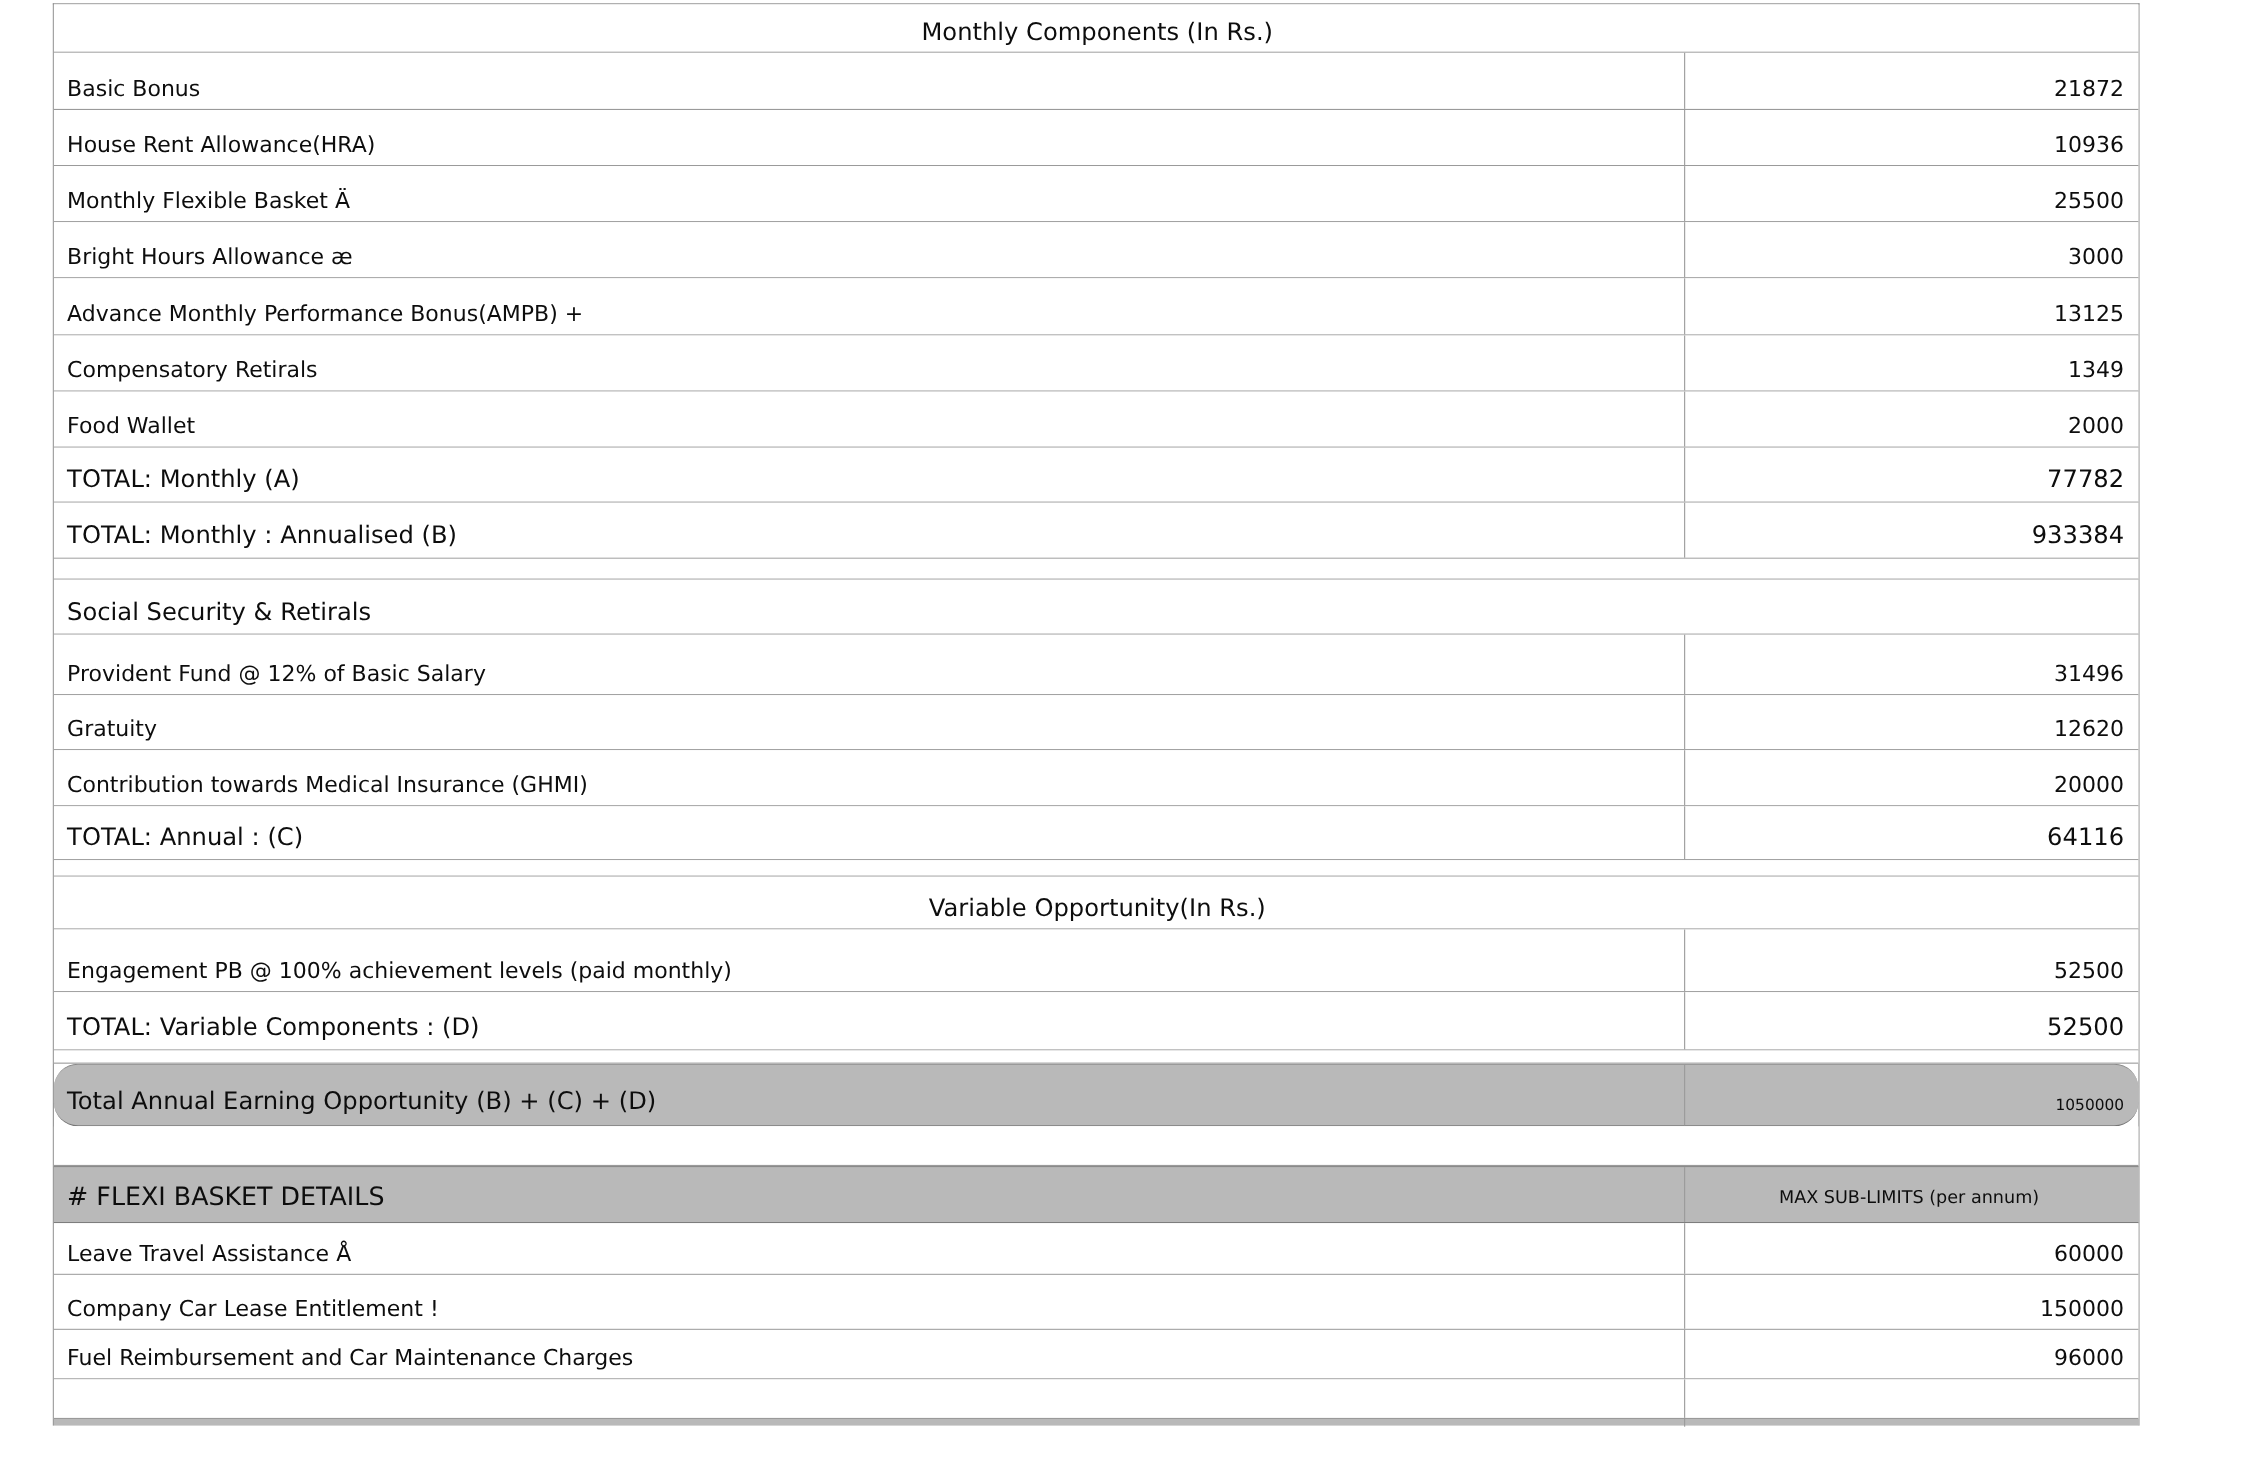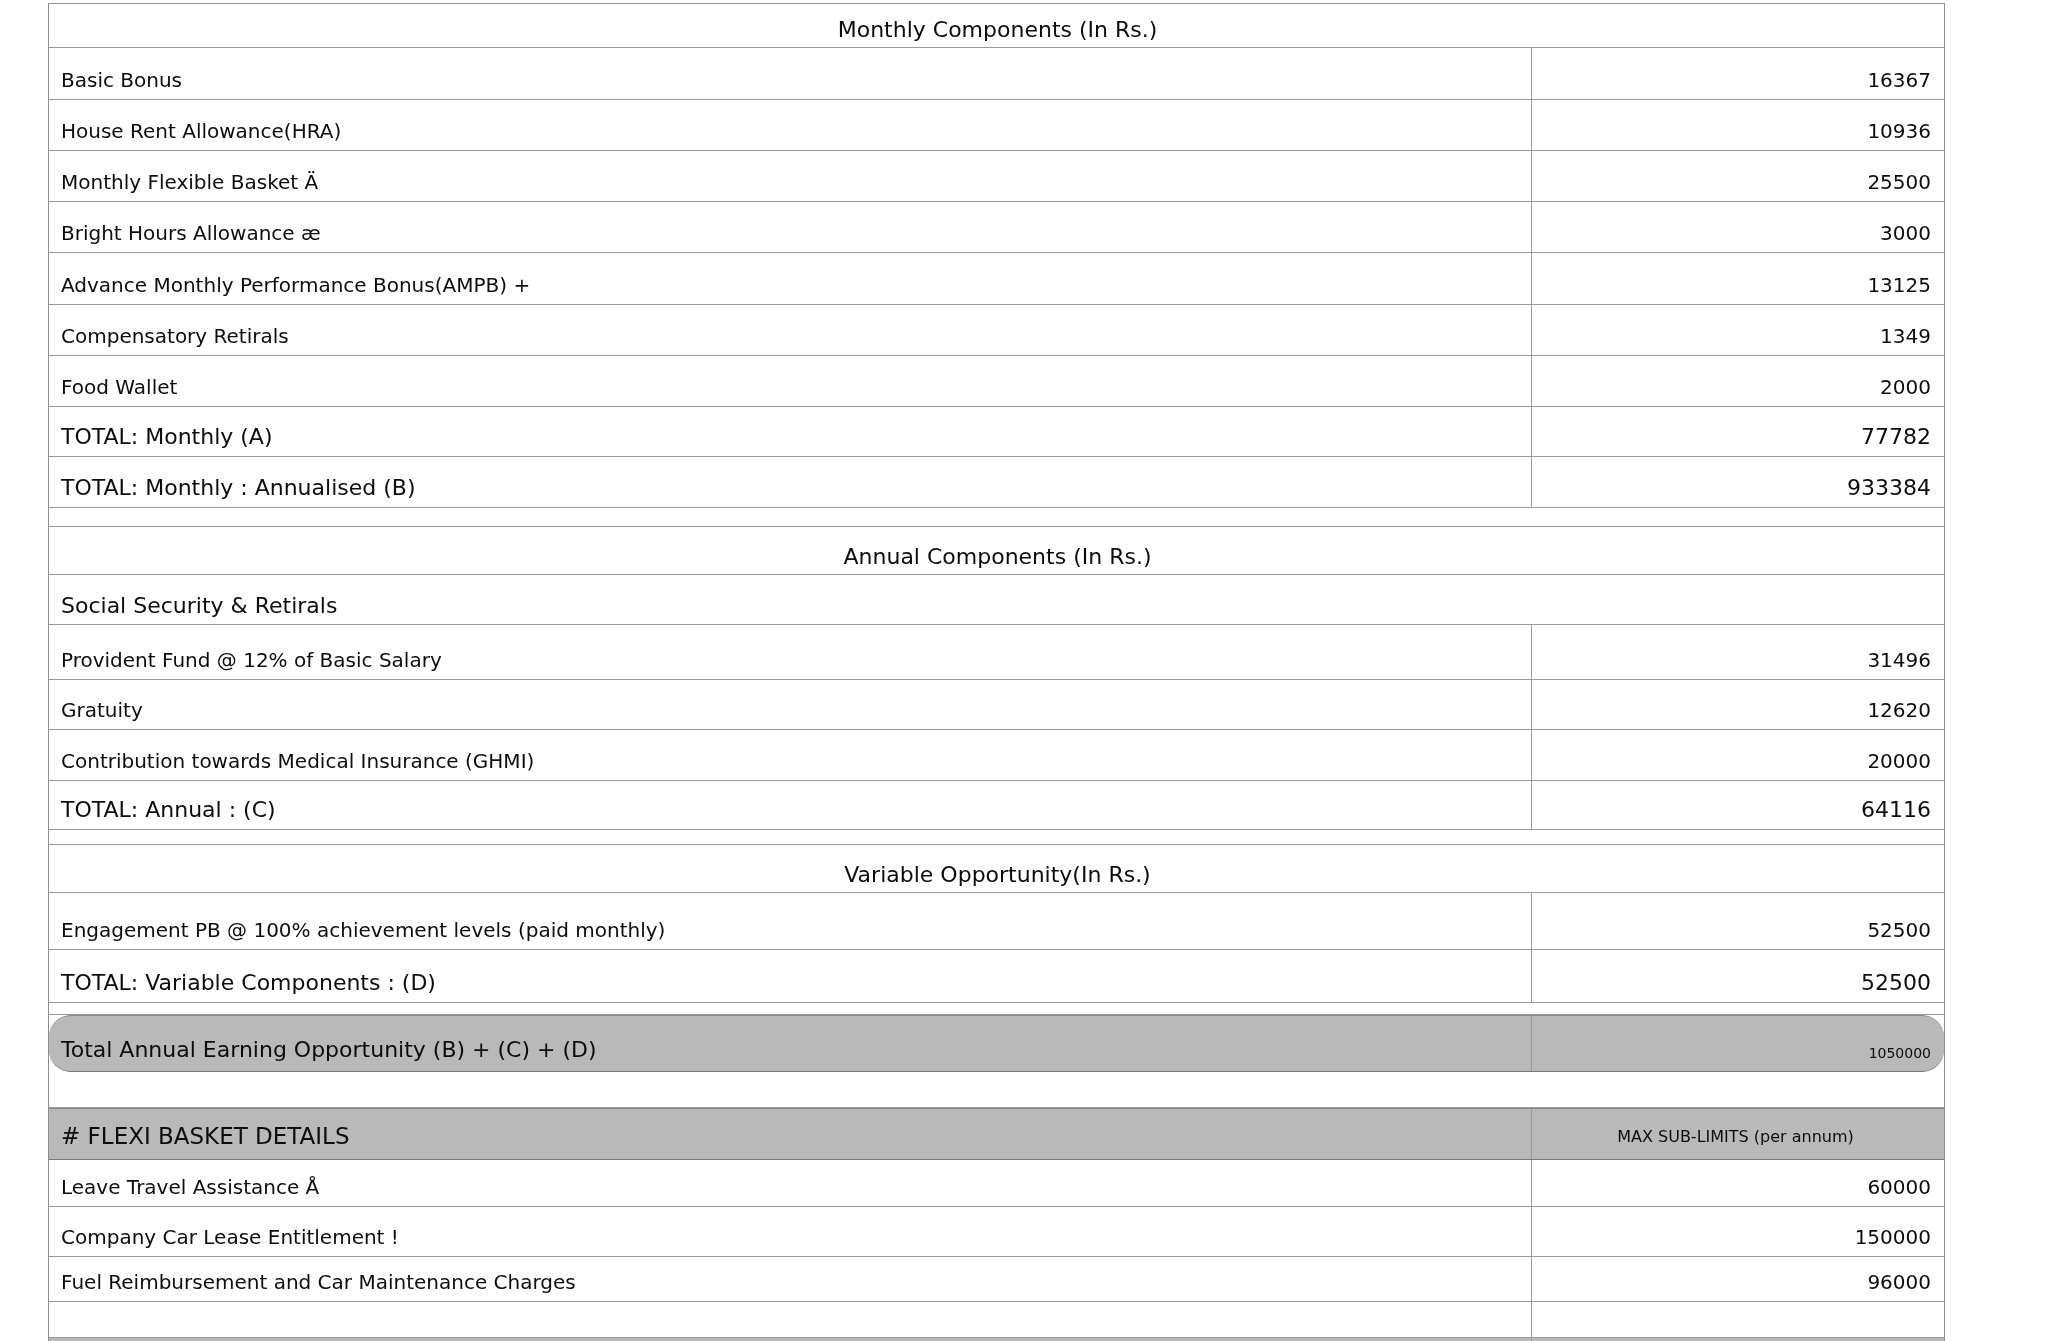--- a/index.html
+++ b/index.html
@@ -74,21 +74,21 @@
 </style>
 </head>
 <body>
 
 <div class="sheet">
     <div class="row header fullspan" style="height: 44px;">
       <div class="cell label-cell">Monthly Components (In Rs.)</div>
     </div>
     <div class="row data" style="height: 52px;">
       <div class="cell label-cell">Basic Bonus</div>
-      <div class="cell value-cell">16367</div>
+      <div class="cell value-cell">21872</div>
     </div>
     <div class="row data" style="height: 51px;">
       <div class="cell label-cell">House Rent Allowance(HRA)</div>
       <div class="cell value-cell">10936</div>
     </div>
     <div class="row data" style="height: 51px;">
       <div class="cell label-cell">Monthly Flexible Basket Ä</div>
       <div class="cell value-cell">25500</div>
     </div>
     <div class="row data" style="height: 51px;">
@@ -109,23 +109,20 @@
     </div>
     <div class="row total" style="height: 50px;">
       <div class="cell label-cell">TOTAL: Monthly (A)</div>
       <div class="cell value-cell">77782</div>
     </div>
     <div class="row total" style="height: 51px;">
       <div class="cell label-cell">TOTAL: Monthly : Annualised (B)</div>
       <div class="cell value-cell">933384</div>
     </div>
     <div class="row spacer" style="height: 19px;"></div>
-    <div class="row header fullspan" style="height: 48px;">
-      <div class="cell label-cell">Annual Components (In Rs.)</div>
-    </div>
     <div class="row subheader fullspan" style="height: 50px;">
       <div class="cell label-cell">Social Security &amp; Retirals</div>
     </div>
     <div class="row data" style="height: 55px;">
       <div class="cell label-cell">Provident Fund @ 12% of Basic Salary</div>
       <div class="cell value-cell">31496</div>
     </div>
     <div class="row data" style="height: 50px;">
       <div class="cell label-cell">Gratuity</div>
       <div class="cell value-cell">12620</div>

